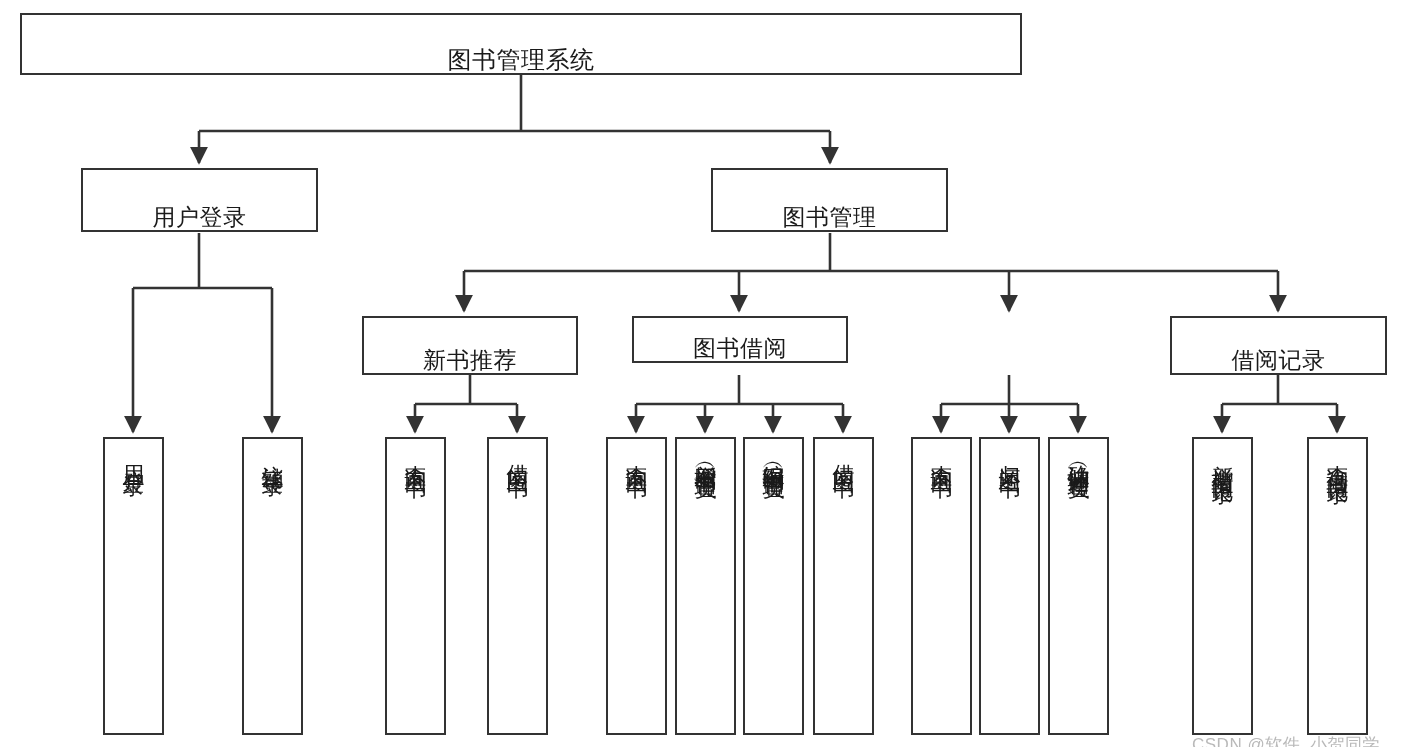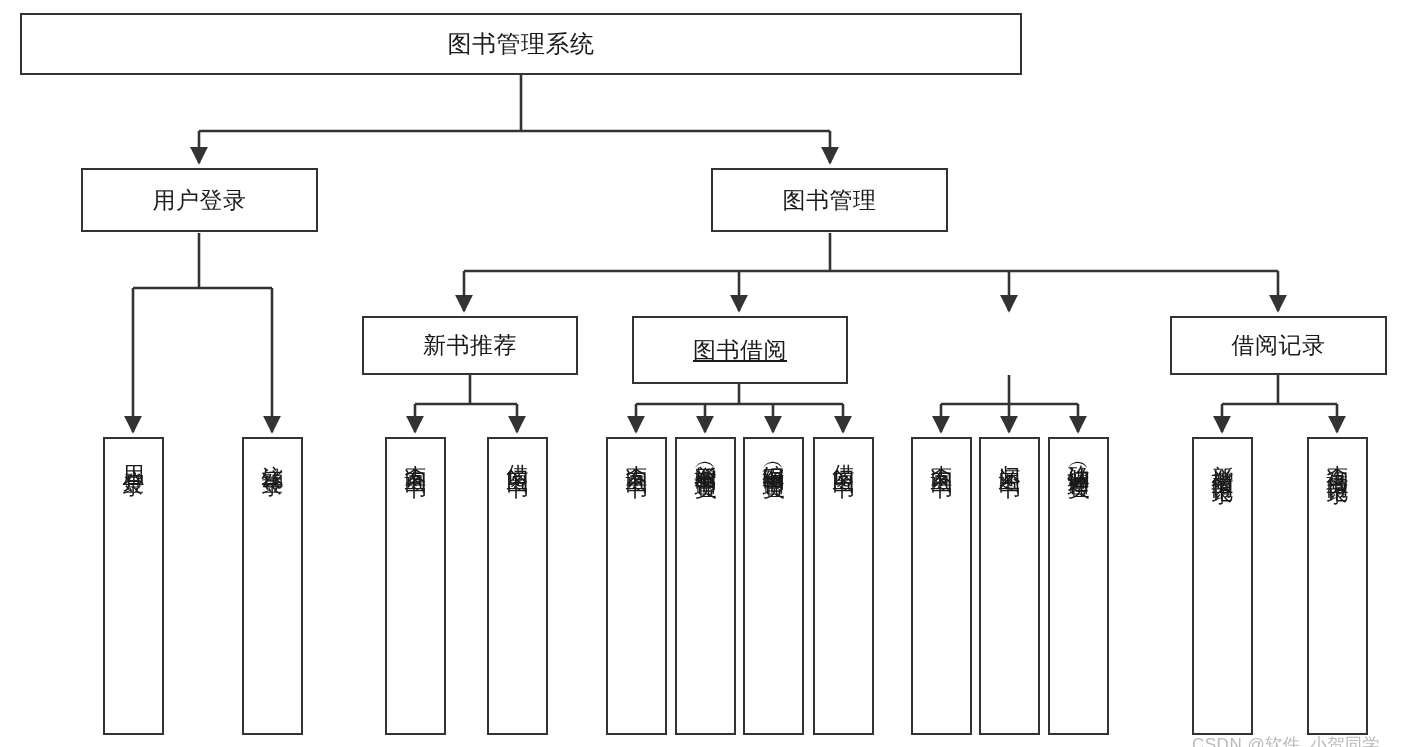--- a/index.html
+++ b/index.html
@@ -24,21 +24,21 @@
     width: 1405px;
     height: 747px;
     pointer-events: none;
   }
   .node {
     position: absolute;
     box-sizing: border-box;
     background: #ffffff;
     border: 2.5px solid #333333;
     display: flex;
-    align-items: center;
+    align-items: flex-end;
     justify-content: center;
     color: #1a1a1a;
   }
   .node .label {
     display: block;
     text-align: center;
     line-height: 1.08;
     white-space: nowrap;
   }
   
@@ -135,21 +135,21 @@
   <div class="node horiz" style="left:81px; top:168px; width:237px; height:64px;">
     <span class="label">用户登录</span>
   </div>
   <div class="node horiz" style="left:711px; top:168px; width:237px; height:64px;">
     <span class="label">图书管理</span>
   </div>
 
   <div class="node horiz" style="left:362px; top:316px; width:216px; height:59px;">
     <span class="label">新书推荐</span>
   </div>
-  <div class="node horiz" style="left:632px; top:316px; width:216px; height:68px;text-decoration:underline;">
+  <div class="node horiz" style="left:632px; top:316px; width:216px; height:47px;">
     <span class="label">图书借阅</span>
   </div>
   <div class="node horiz" style="left:1170px; top:316px; width:217px; height:59px;">
     <span class="label">借阅记录</span>
   </div>
 
   <div class="node vert" style="left:103px; top:437px; width:61px; height:298px;">
     <span class="label">用户登录</span>
   </div>
   <div class="node vert" style="left:242px; top:437px; width:61px; height:298px;">

